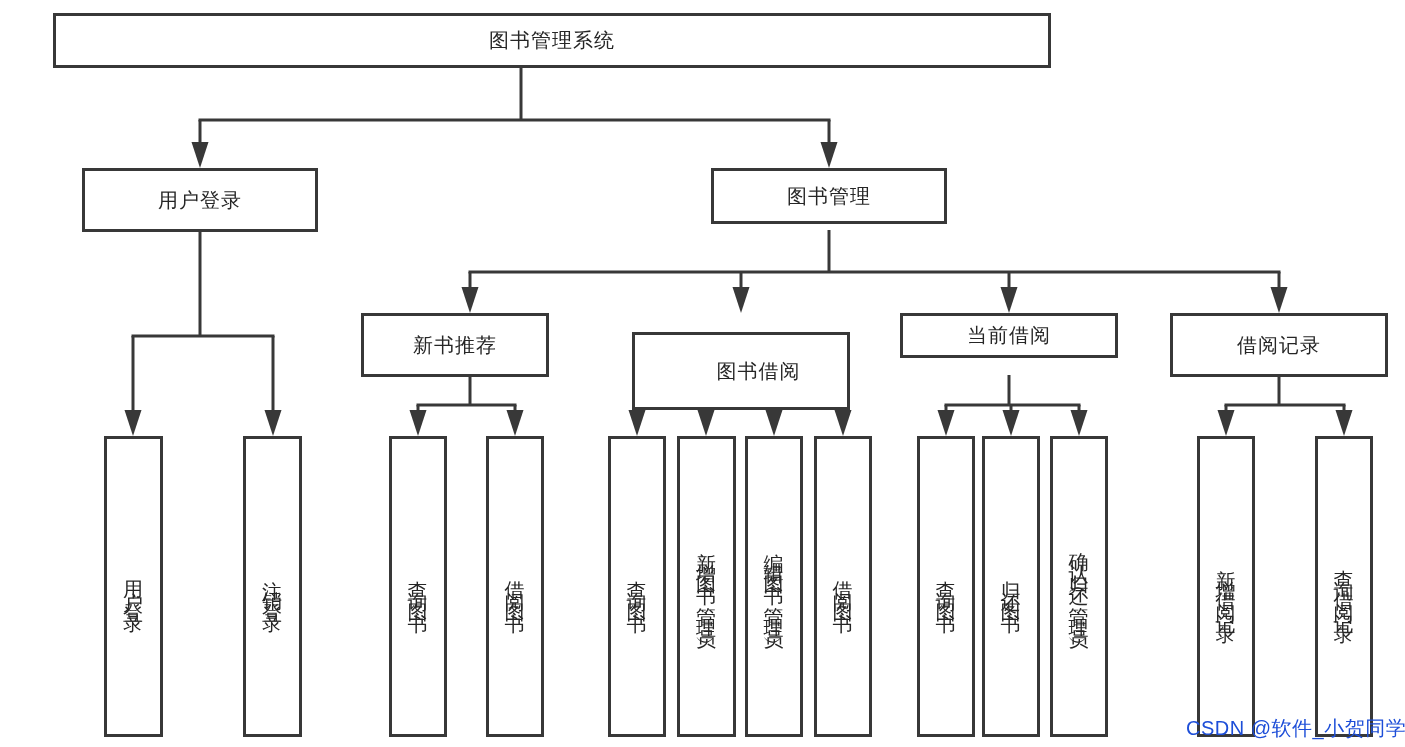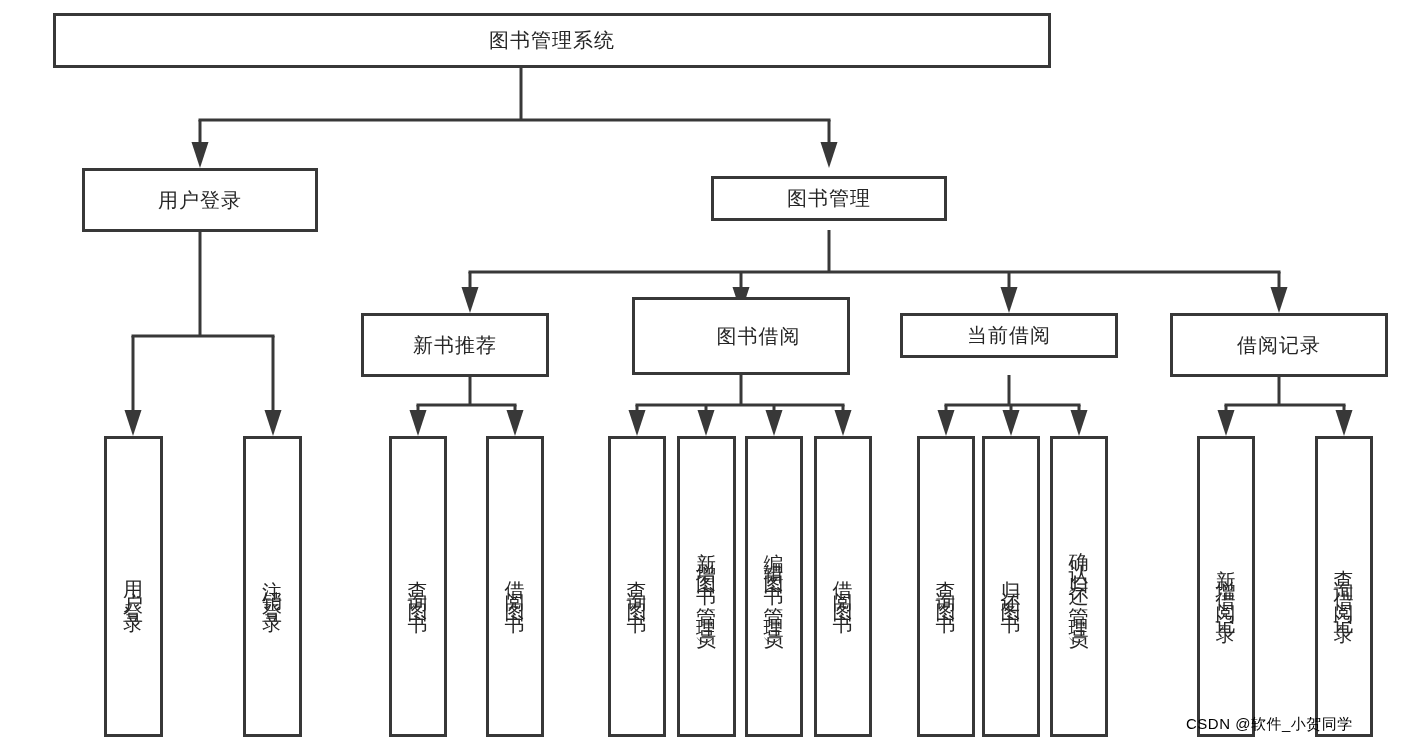--- a/index.html
+++ b/index.html
@@ -14,21 +14,21 @@
     border:3px solid #383838;display:flex;align-items:center;justify-content:center;
     z-index:2;color:#262626;
   }
   .h-label{font-size:20px;white-space:nowrap;letter-spacing:1px;}
   .v-node span{
     writing-mode:vertical-rl;text-orientation:mixed;
     font-size:20px;line-height:1.1;letter-spacing:11px;white-space:nowrap;
   }
   .watermark{
     position:absolute;left:1186px;top:715px;z-index:5;
-    font-size:15px;color:#000000;letter-spacing:0.5px;white-space:nowrap;
+    font-size:20px;color:#1d4ed8;letter-spacing:0.5px;white-space:nowrap;
   }
 </style>
 </head>
 <body>
 
 <div id="canvas">
 
   <svg class="connectors" width="1405" height="747" viewBox="0 0 1405 747">
       <line x1="521" y1="66" x2="521" y2="120" stroke="#383838" stroke-width="3"></line>
       <line x1="198.5" y1="120" x2="830.5" y2="120" stroke="#383838" stroke-width="3"></line>
@@ -84,28 +84,28 @@
       <polygon points="1335.5,410 1352.5,410 1344,436" fill="#383838"></polygon>
     </svg>
 
   <div class="node h-label" style="left:21px;top:13px;width:998px;height:55px;margin-left:32px;">
     <span>图书管理系统</span>
   </div>
 
   <div class="node h-label" style="left:82px;top:168px;width:236px;height:64px;">
     <span>用户登录</span>
   </div>
-  <div class="node h-label" style="left:711px;top:176px;width:236px;height:45px;">
+  <div class="node h-label" style="left:711px;top:168px;width:236px;height:56px;">
     <span>图书管理</span>
   </div>
 
   <div class="node h-label" style="left:361px;top:313px;width:188px;height:64px;">
     <span>新书推荐</span>
   </div>
-  <div class="node h-label" style="left:632px;top:297px;width:218px;height:78px;padding-left:35px;">
+  <div class="node h-label" style="left:632px;top:332px;width:218px;height:78px;padding-left:35px;">
     <span>图书借阅</span>
   </div>
   <div class="node h-label" style="left:900px;top:313px;width:218px;height:45px;">
     <span>当前借阅</span>
   </div>
   <div class="node h-label" style="left:1170px;top:313px;width:218px;height:64px;">
     <span>借阅记录</span>
   </div>
 
   <div class="node v-node" style="left:104px;top:436px;width:59px;height:301px;">

